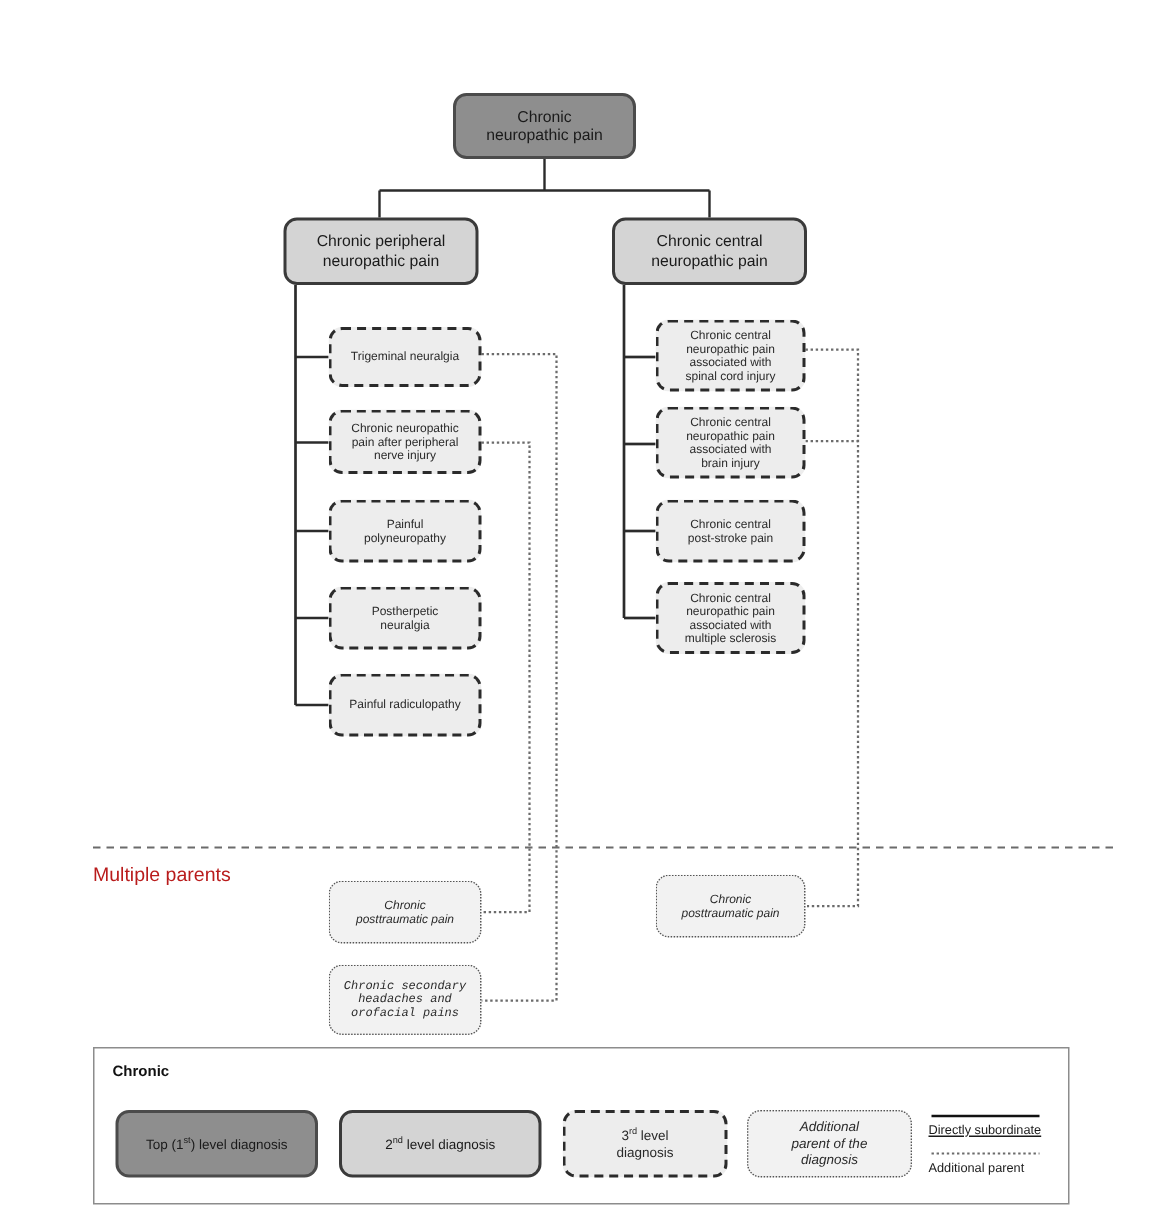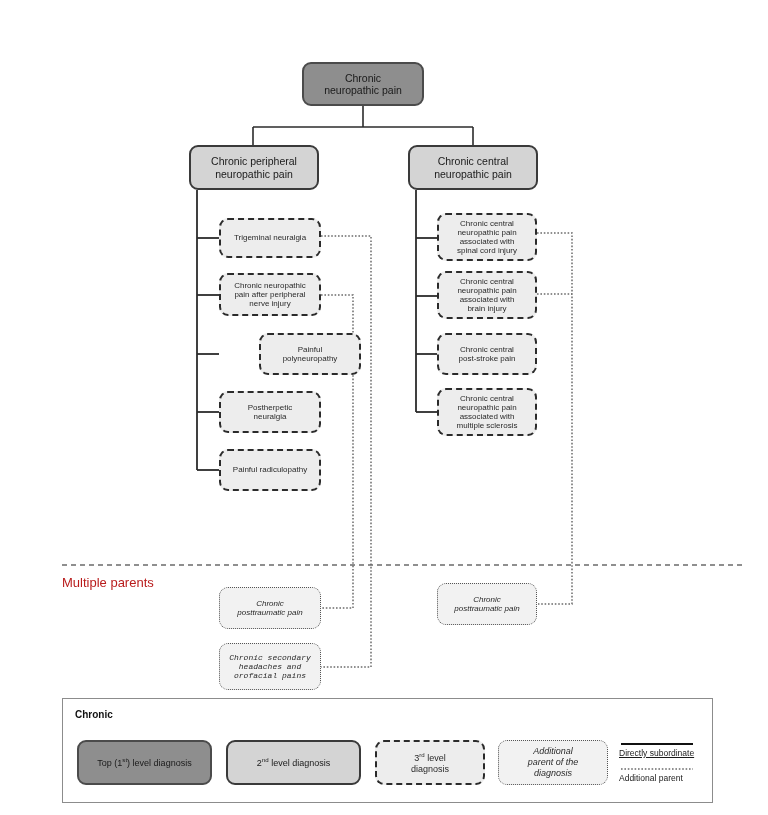--- a/index.html
+++ b/index.html
@@ -92,21 +92,21 @@
   </div>
 
   <div class="node lvl3" style="left:219px;top:201px;width:102px;height:40px;">
     <span style="white-space:pre-line;">Trigeminal neuralgia</span>
   </div>
   <div class="node lvl3" style="left:219px;top:256px;width:102px;height:43px;">
     <span style="white-space:pre-line;">Chronic neuropathic
 pain after peripheral
 nerve injury</span>
   </div>
-  <div class="node lvl3" style="left:219px;top:316px;width:102px;height:42px;margin-left:40px;">
+  <div class="node lvl3" style="left:219px;top:316px;width:102px;height:42px;">
     <span style="white-space:pre-line;">Painful
 polyneuropathy</span>
   </div>
   <div class="node lvl3" style="left:219px;top:374px;width:102px;height:42px;">
     <span style="white-space:pre-line;">Postherpetic
 neuralgia</span>
   </div>
   <div class="node lvl3" style="left:219px;top:432px;width:102px;height:42px;">
     <span style="white-space:pre-line;">Painful radiculopathy</span>
   </div>

